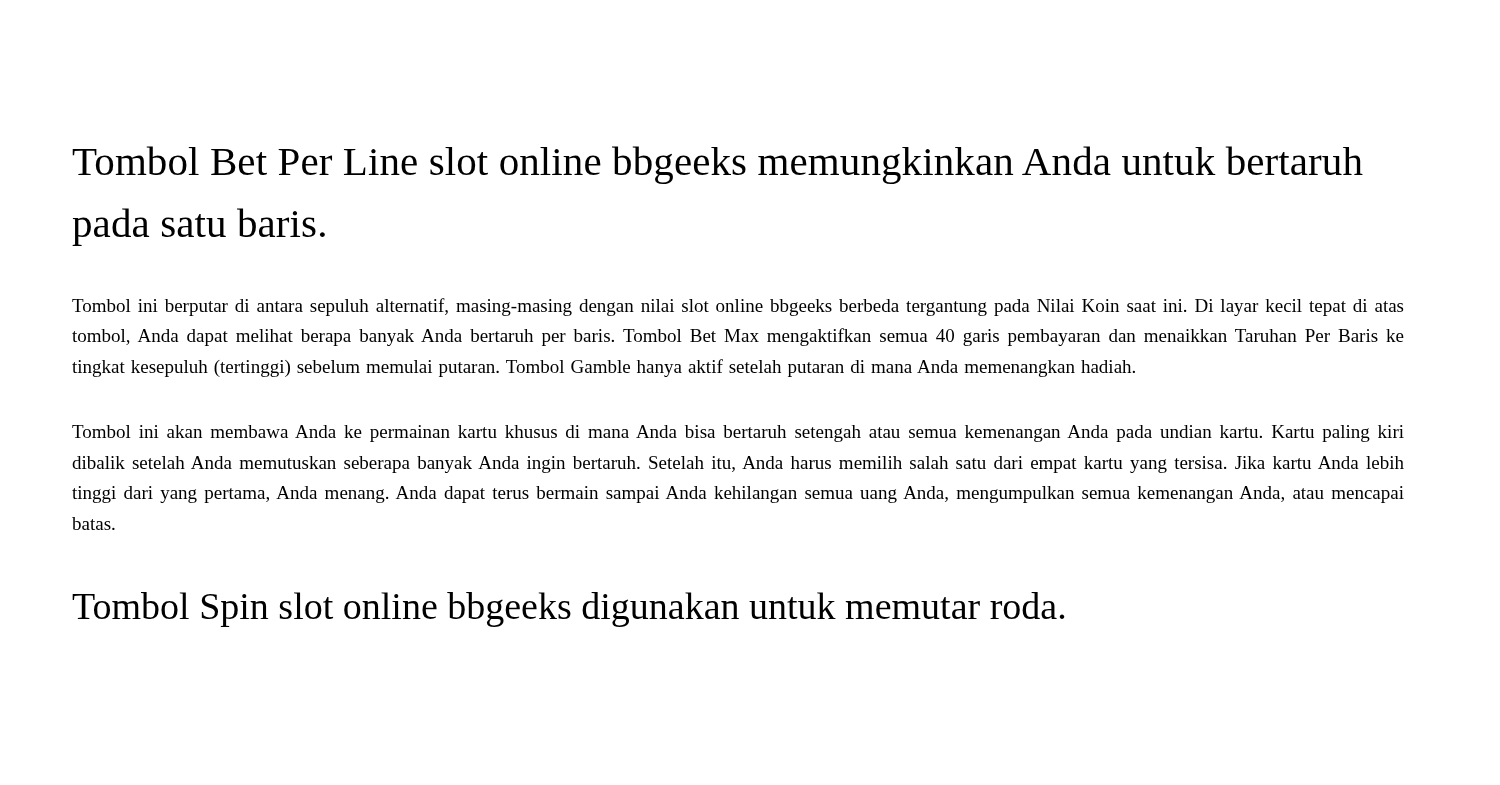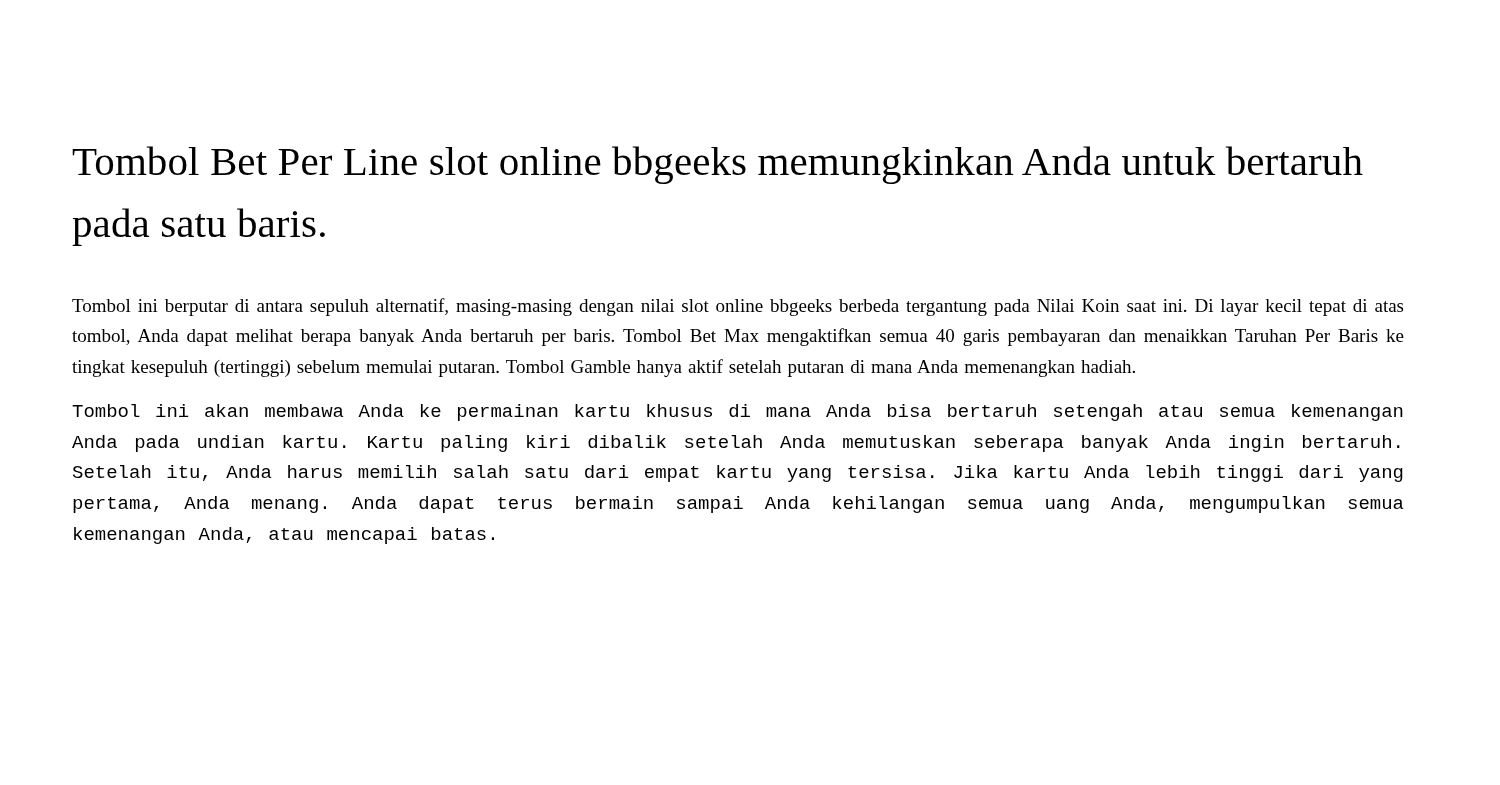--- a/index.html
+++ b/index.html
@@ -50,26 +50,26 @@
     line-height: 1.62;
     text-align: justify;
     margin: 28px 0 0 0;
     color: #000000;
     word-spacing: 1.2px;
   }
   p.doc-par.first {
     margin-top: 36px;
   }
   p.doc-par.second {
-    margin-top: 14px;
-    font-family: Liberation Mono, monospace;
+    margin-top: 34px;
   }
 </style>
 </head>
 <body>
 
 <div class="page">
   <div class="content">
     <h1 class="doc-heading">Tombol Bet Per Line slot online bbgeeks memungkinkan Anda untuk bertaruh pada satu baris.</h1>
     <p class="doc-par first">Tombol ini berputar di antara sepuluh alternatif, masing-masing dengan nilai slot online bbgeeks berbeda tergantung pada Nilai Koin saat ini. Di layar kecil tepat di atas tombol, Anda dapat melihat berapa banyak Anda bertaruh per baris. Tombol Bet Max mengaktifkan semua 40 garis pembayaran dan menaikkan Taruhan Per Baris ke tingkat kesepuluh (tertinggi) sebelum memulai putaran. Tombol Gamble hanya aktif setelah putaran di mana Anda memenangkan hadiah.</p>
     <p class="doc-par second">Tombol ini akan membawa Anda ke permainan kartu khusus di mana Anda bisa bertaruh setengah atau semua kemenangan Anda pada undian kartu. Kartu paling kiri dibalik setelah Anda memutuskan seberapa banyak Anda ingin bertaruh. Setelah itu, Anda harus memilih salah satu dari empat kartu yang tersisa. Jika kartu Anda lebih tinggi dari yang pertama, Anda menang. Anda dapat terus bermain sampai Anda kehilangan semua uang Anda, mengumpulkan semua kemenangan Anda, atau mencapai batas.</p>
+    <h1 class="doc-heading-2">Tombol Spin slot online bbgeeks digunakan untuk memutar roda.</h1>
   </div>
 </div>
 
 </body></html>

